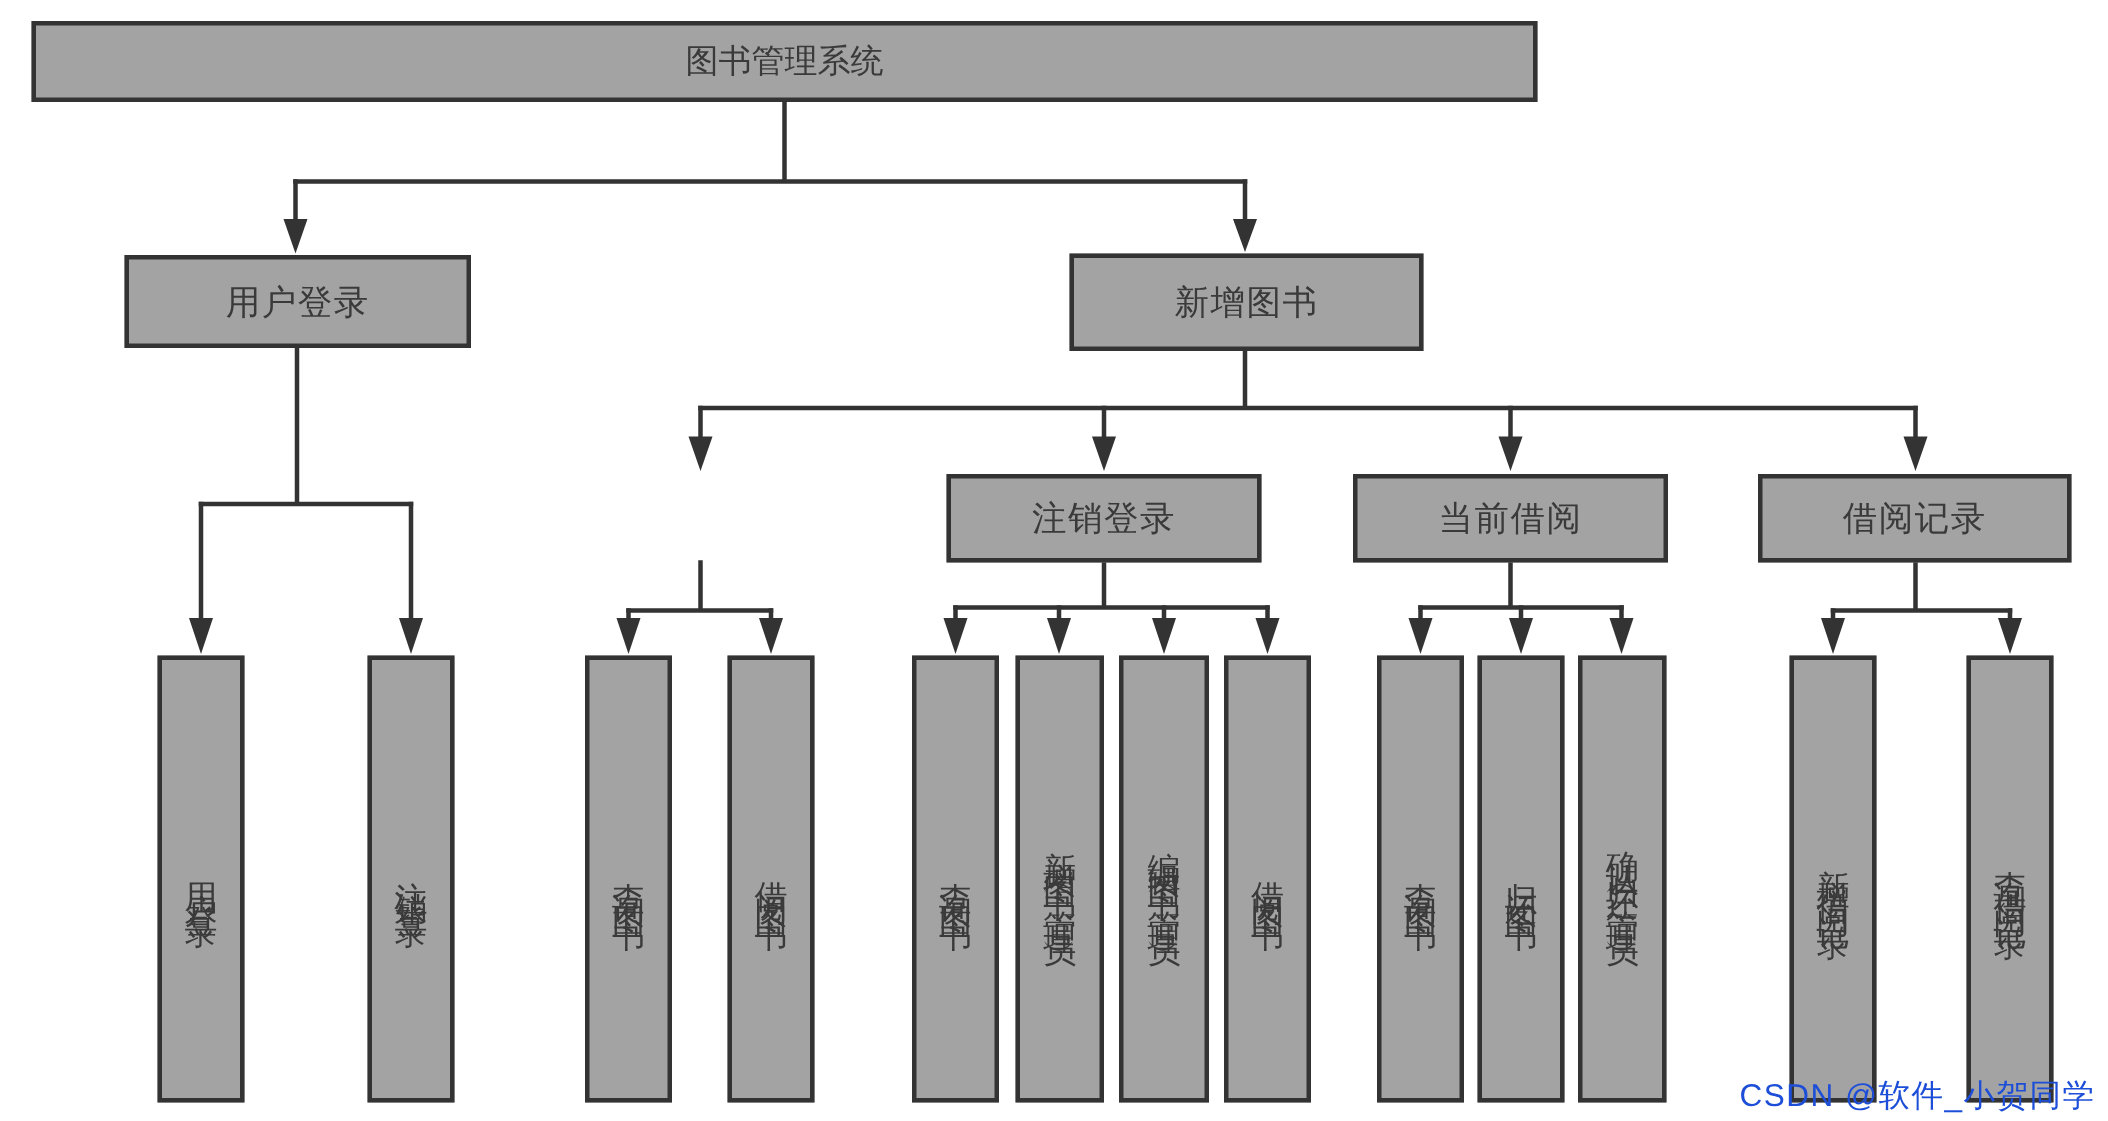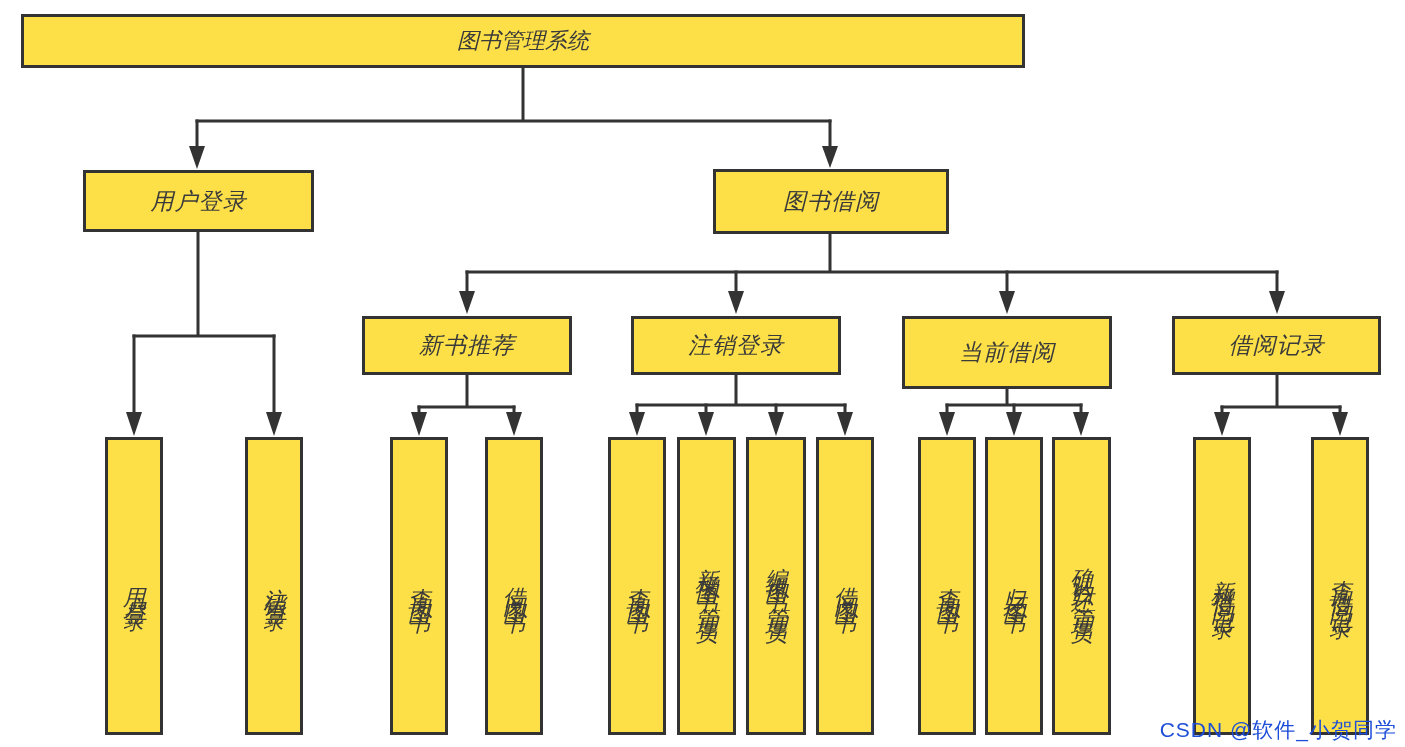--- a/index.html
+++ b/index.html
@@ -6,28 +6,27 @@
   .stage{
     position:relative;
     width:1405px;height:747px;
     background:#ffffff;
     overflow:hidden;
     font-family:"Liberation Sans","DejaVu Sans",sans-serif;
   }
   .box{
     position:absolute;
     box-sizing:border-box;
-    background:#fde047;
+    background:#a3a3a3;
     border:3px solid #333333;
     display:flex;
     align-items:center;
     justify-content:center;
     color:#3a3a3a;
     z-index:2;
-    font-style:italic;
   }
   .hlabel{font-size:23px;letter-spacing:1px;white-space:nowrap;}
   .root-label{font-size:22px;}
   .vert{
     writing-mode:vertical-rl;
     text-orientation:mixed;
     font-size:22px;
     letter-spacing:8px;
     line-height:1;
   }
@@ -96,30 +95,27 @@
   </svg>
 
   <div class="box" style="left:21px;top:14px;width:1004px;height:54px">
     <span class="root-label">图书管理系统</span>
   </div>
 
   <div class="box" style="left:83px;top:170px;width:231px;height:62px">
     <span class="hlabel">用户登录</span>
   </div>
   <div class="box" style="left:713px;top:169px;width:236px;height:65px">
-    <span class="hlabel">图书借阅</span>
+    <span class="hlabel">新增图书</span>
   </div>
 
-  <div class="box" style="left:362px;top:316px;width:210px;height:59px">
-    <span class="hlabel">新书推荐</span>
-  </div>
   <div class="box" style="left:631px;top:316px;width:210px;height:59px">
     <span class="hlabel">注销登录</span>
   </div>
-  <div class="box" style="left:902px;top:316px;width:210px;height:73px">
+  <div class="box" style="left:902px;top:316px;width:210px;height:59px">
     <span class="hlabel">当前借阅</span>
   </div>
   <div class="box" style="left:1172px;top:316px;width:209px;height:59px">
     <span class="hlabel">借阅记录</span>
   </div>
 
   <div class="box vert" style="left:105px;top:437px;width:58px;height:298px">用户登录</div>
   <div class="box vert" style="left:245px;top:437px;width:58px;height:298px">注销登录</div>
 
   <div class="box vert" style="left:390px;top:437px;width:58px;height:298px">查询图书</div>

